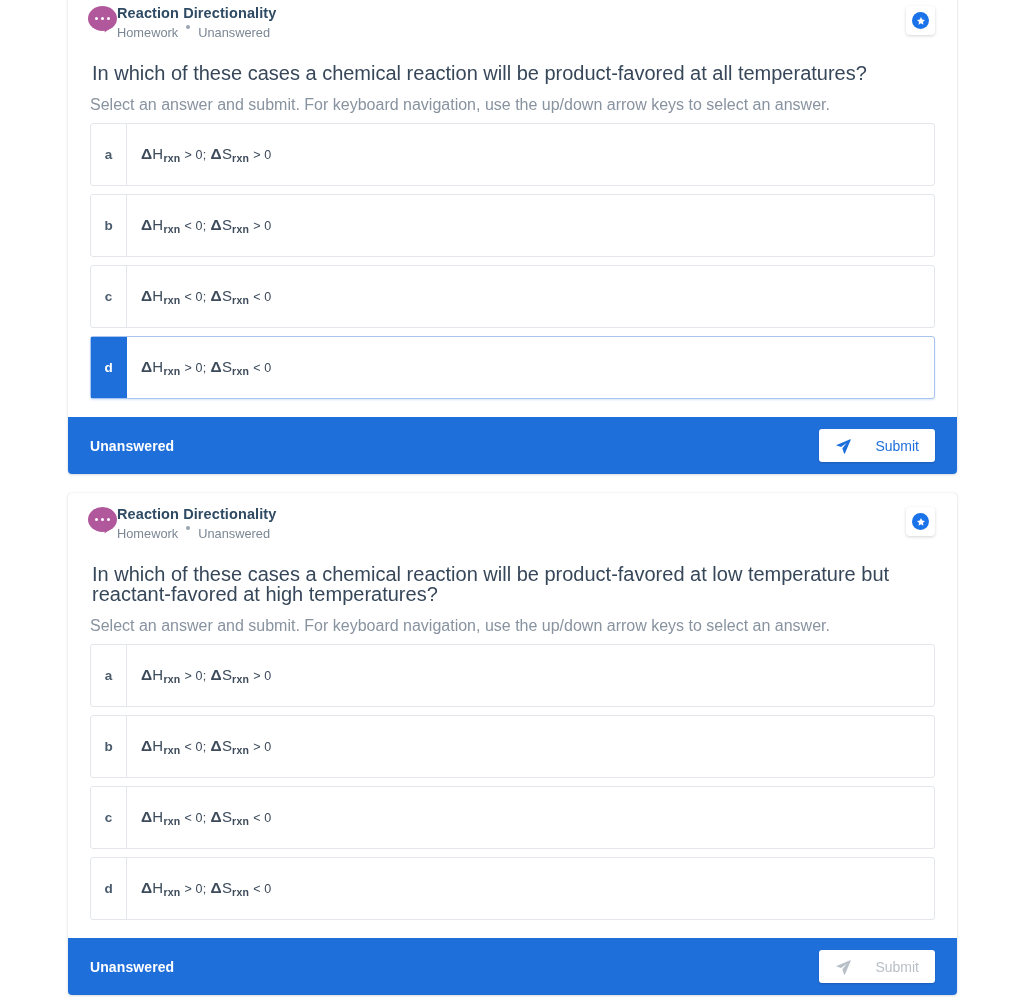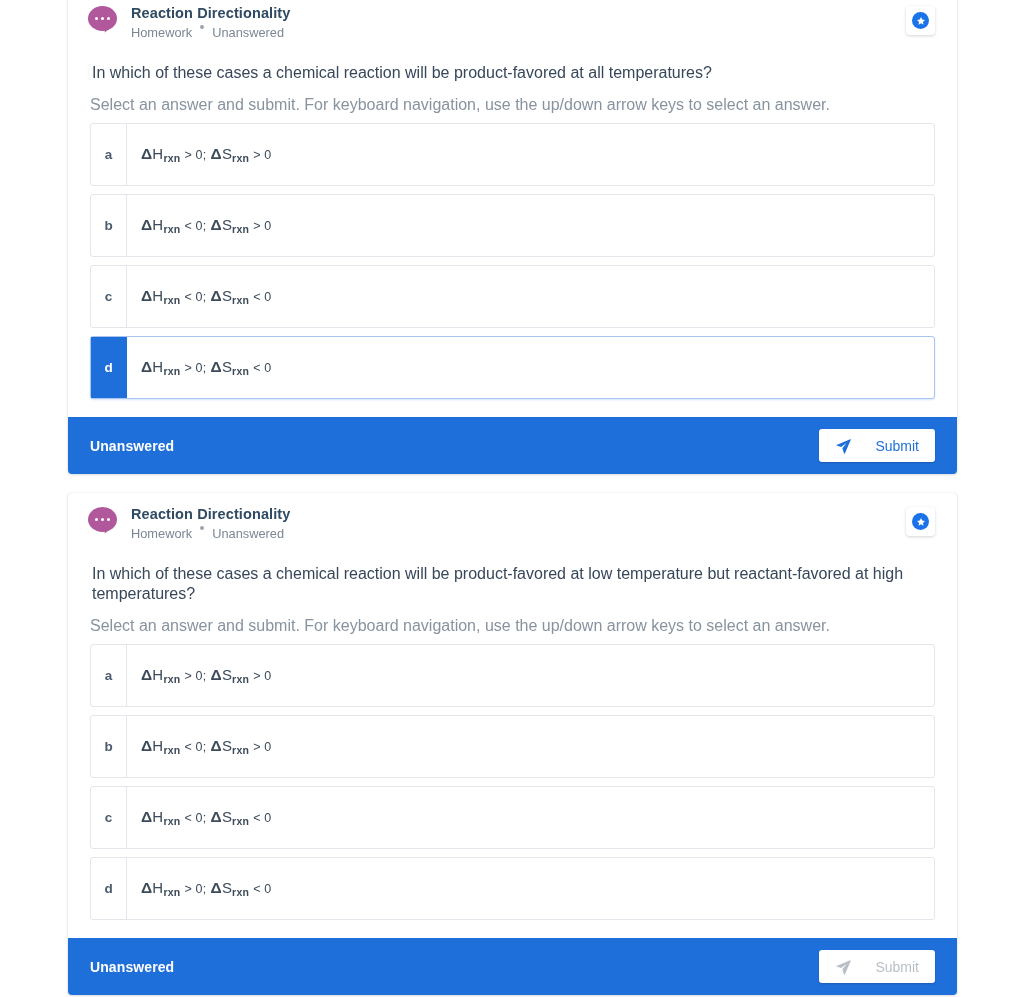--- a/index.html
+++ b/index.html
@@ -56,21 +56,21 @@
     border-radius: 50%;
   }
   .avatar .tail {
     position: absolute;
     left: 17px; top: 20px;
     width: 0; height: 0;
     border-left: 7px solid #b0589b;
     border-bottom: 7px solid transparent;
     transform: rotate(8deg);
   }
-  .head-text { margin-left: 14px; padding-top: 1px; }
+  .head-text { padding-top: 1px; }
   .head-title {
     font-size: 14.5px;
     font-weight: bold;
     color: #2f4a63;
     letter-spacing: .1px;
     line-height: 17px;
   }
   .head-sub {
     margin-top: 3px;
     font-size: 12.8px;
@@ -98,21 +98,21 @@
   .badge-circle {
     width: 17px; height: 17px;
     border-radius: 50%;
     background: #1a73e8;
     display: flex; align-items: center; justify-content: center;
   }
   .badge-circle svg { display: block; }
 
   
   .question {
-    font-size: 16px;
+    font-size: 20px;
     color: #37475a;
     padding: 16px 20px 0 24px;
     line-height: 20px;
   }
   .hint {
     font-size: 16px;
     color: #8893a0;
     padding: 14px 20px 10px 22px;
     line-height: 16px;
   }

